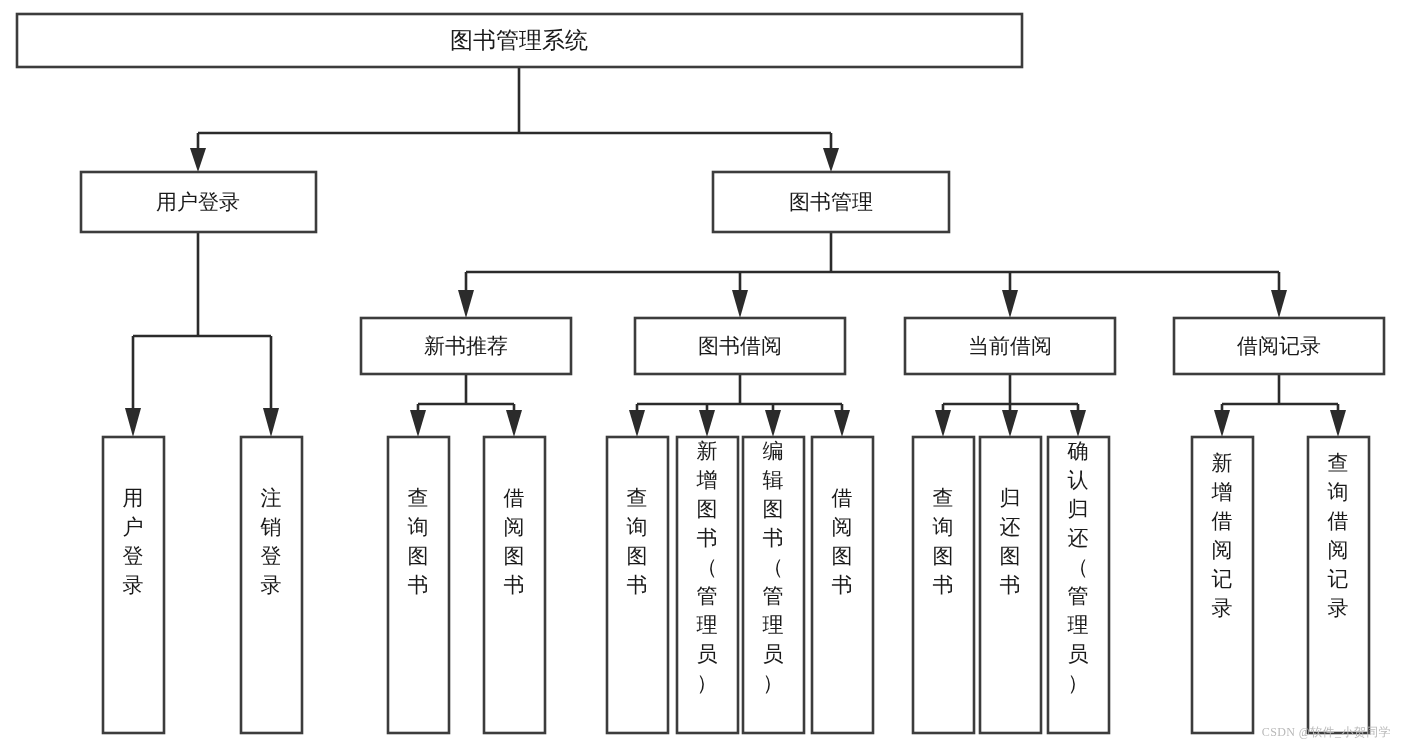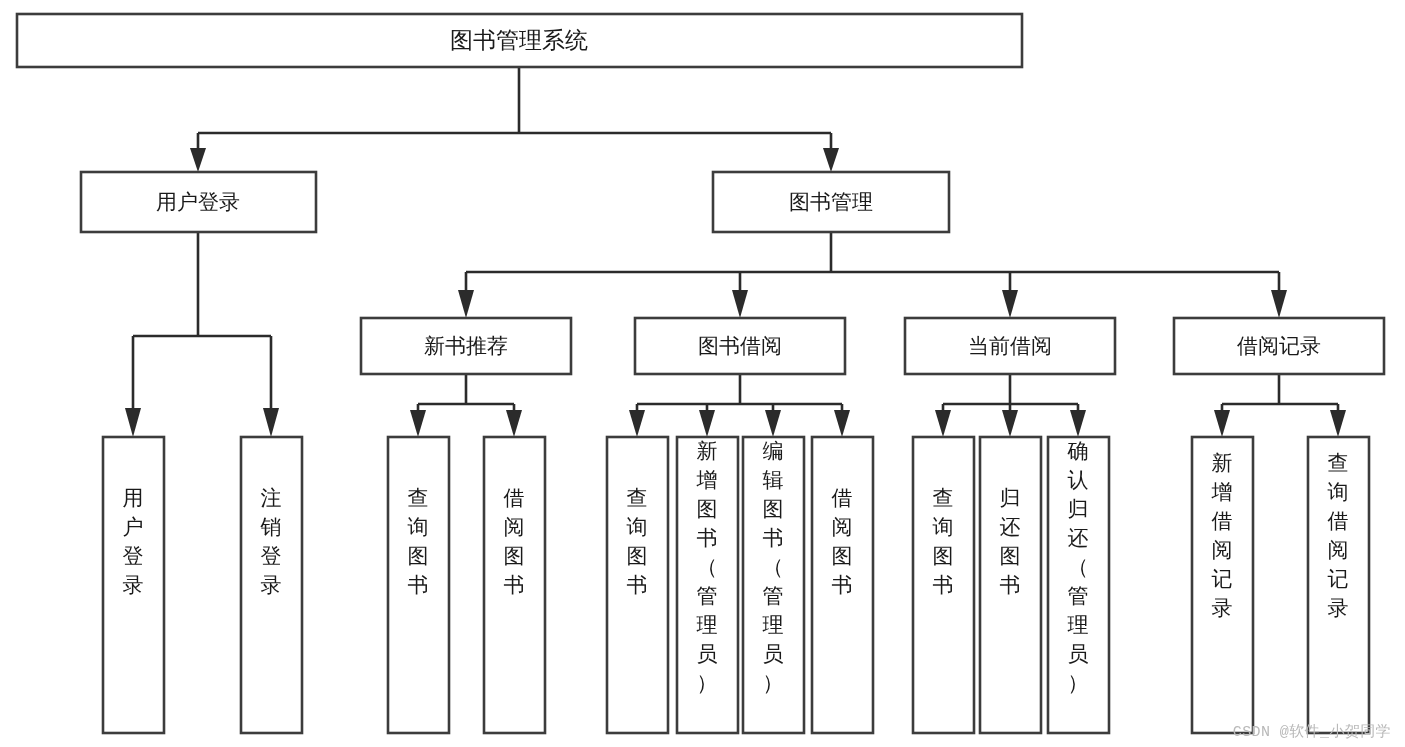--- a/index.html
+++ b/index.html
@@ -52,22 +52,22 @@
   .vertical-label {
     fill: #1a1a1a;
     font-family: "Liberation Sans", "DejaVu Sans", sans-serif;
     font-size: 21px;
     text-anchor: middle;
   }
   .watermark {
     position: absolute;
     right: 14px;
     bottom: 6px;
-    font-family: Liberation Mono, monospace;
-    font-size: 15px;
+    font-family: Liberation Serif, serif;
+    font-size: 12px;
     color: #b9b9b9;
     letter-spacing: 0.4px;
     white-space: nowrap;
     user-select: none;
   }
 </style>
 </head>
 <body>
 
 <div id="diagram-root">

